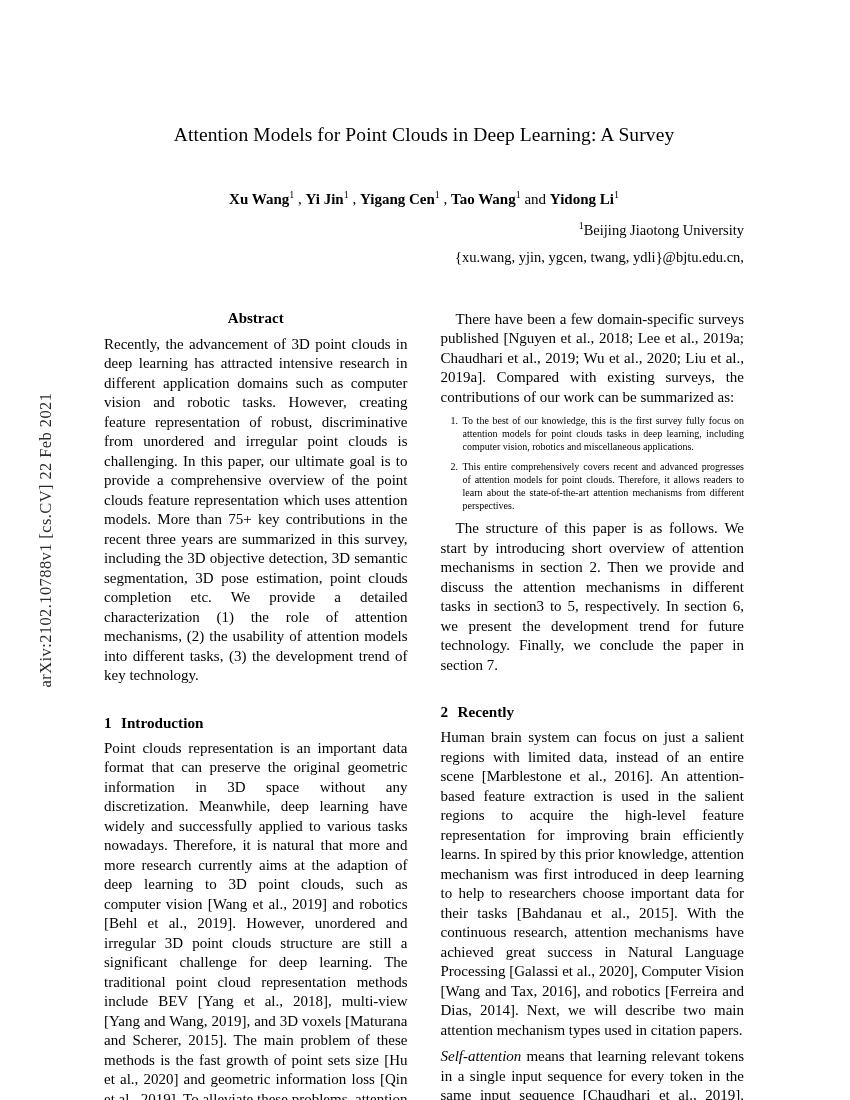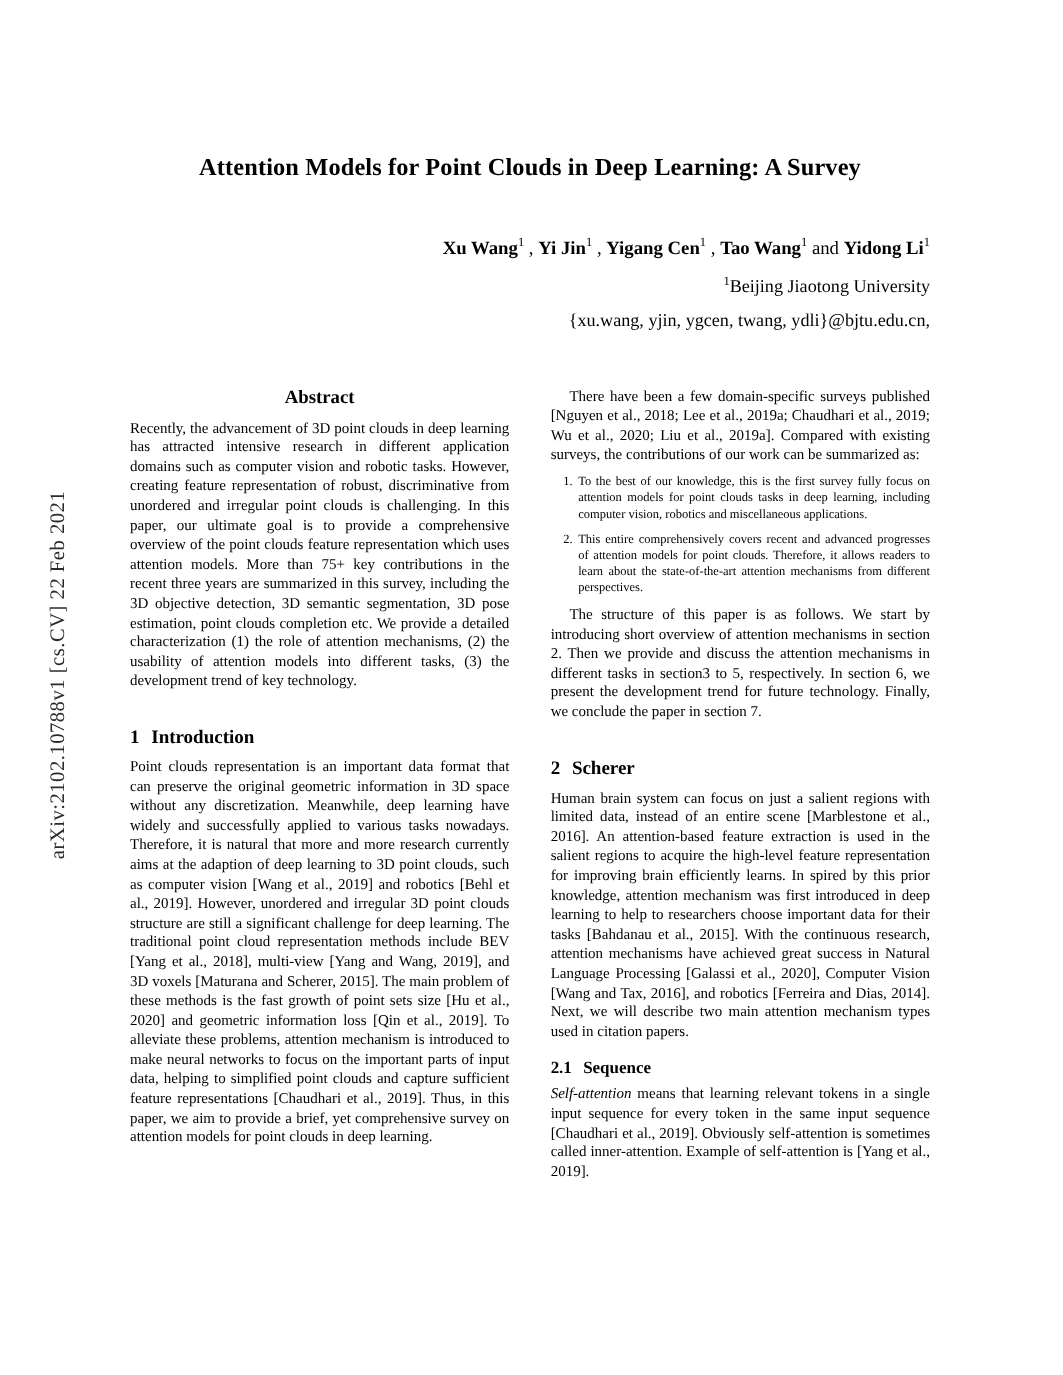--- a/index.html
+++ b/index.html
@@ -36,27 +36,27 @@
   }
   .content {
     position: absolute;
     left: 104px;
     top: 104px;
     width: 640px;
   }
   .title {
     text-align: center;
     font-size: 19.5px;
-    font-weight: bold;
+    font-weight: normal;
     letter-spacing: 0.1px;
     margin: 18px 0 0 0;
     line-height: 1.3;
   }
   .authors {
-    text-align: right;
+    text-align: center;
     font-size: 15px;
     margin-top: 40px;
     line-height: 1.5;
   }
   .authors .a-name { font-weight: bold; }
   .authors sup { font-size: 10px; vertical-align: super; font-weight: normal; }
   .affil {
     text-align: right;
     font-size: 14.5px;
     margin-top: 9px;
@@ -75,21 +75,21 @@
   .col {
     width: 308px;
   }
   .abstract-head {
     text-align: center;
     font-weight: bold;
     font-size: 15px;
     margin-bottom: 8px;
   }
   p.body {
-    font-size: 12px;
+    font-size: 15px;
     line-height: 1.30;
     text-align: justify;
     margin: 0 0 7px 0;
     text-justify: inter-word;
     hyphens: auto;
   }
   p.body.indent { text-indent: 15px; }
   h2.sec {
     font-size: 15.2px;
     font-weight: bold;
@@ -147,22 +147,21 @@
       <div class="col">
         <p class="body indent">There have been a few domain-specific surveys published [Nguyen et al., 2018; Lee et al., 2019a; Chaudhari et al., 2019; Wu et al., 2020; Liu et al., 2019a]. Compared with existing surveys, the contributions of our work can be summarized as:</p>
 
         <ol class="contrib">
           <li>To the best of our knowledge, this is the first survey fully focus on attention models for point clouds tasks in deep learning, including computer vision, robotics and miscellaneous applications.</li>
           <li>This entire comprehensively covers recent and advanced progresses of attention models for point clouds. Therefore, it allows readers to learn about the state-of-the-art attention mechanisms from different perspectives.</li>
         </ol>
 
         <p class="body indent">The structure of this paper is as follows. We start by introducing short overview of attention mechanisms in section 2. Then we provide and discuss the attention mechanisms in different tasks in section3 to 5, respectively. In section 6, we present the development trend for future technology. Finally, we conclude the paper in section 7.</p>
 
-        <h2 class="sec"><span class="num">2</span><span>Scherer</span></h2>
+        <h2 class="sec"><span class="num">2</span><span>Recently</span></h2>
         <p class="body">Human brain system can focus on just a salient regions with limited data, instead of an entire scene [Marblestone et al., 2016]. An attention-based feature extraction is used in the salient regions to acquire the high-level feature representation for improving brain efficiently learns. In spired by this prior knowledge, attention mechanism was first introduced in deep learning to help to researchers choose important data for their tasks [Bahdanau et al., 2015]. With the continuous research, attention mechanisms have achieved great success in Natural Language Processing [Galassi et al., 2020], Computer Vision [Wang and Tax, 2016], and robotics [Ferreira and Dias, 2014]. Next, we will describe two main attention mechanism types used in citation papers.</p>
 
-        <h3 class="subsec"><span class="num">2.1</span><span>Sequence</span></h3>
         <p class="body"><i>Self-attention</i> means that learning relevant tokens in a single input sequence for every token in the same input sequence [Chaudhari et al., 2019]. Obviously self-attention is sometimes called inner-attention. Example of self-attention is [Yang et al., 2019].</p>
       </div>
 
     </div>
   </div>
 </div>
 
 </body></html>

